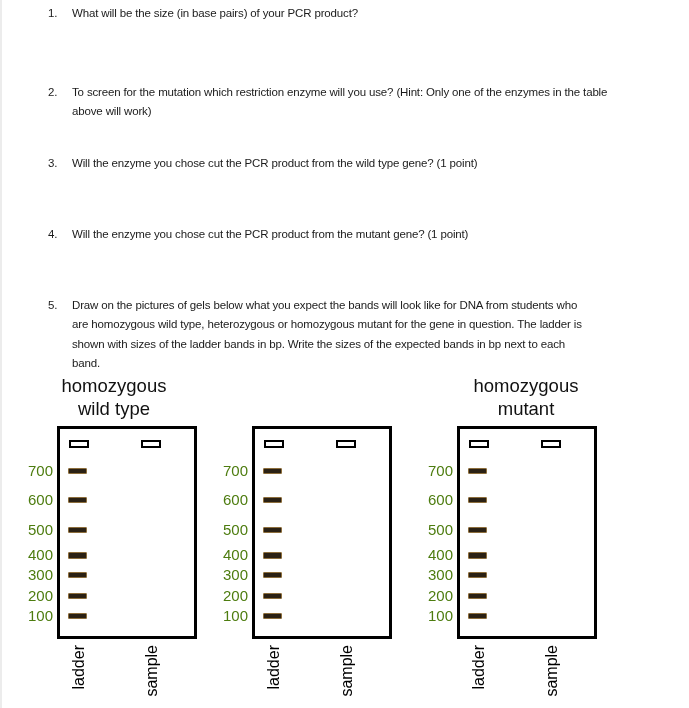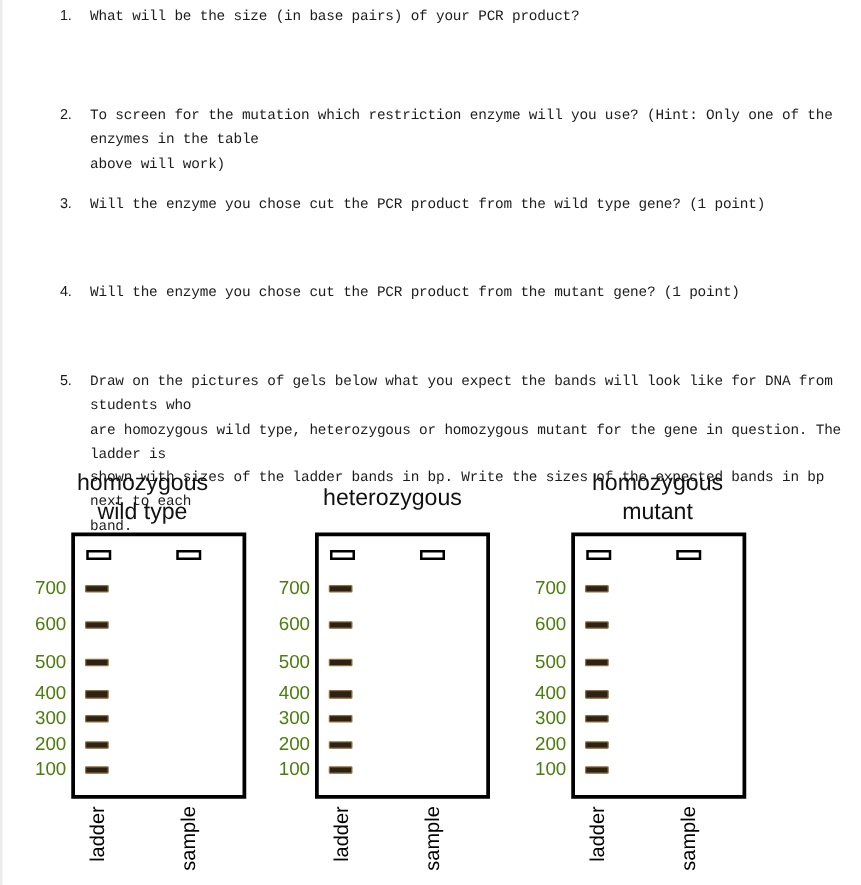--- a/index.html
+++ b/index.html
@@ -8,21 +8,21 @@
     font-family:"Liberation Sans", sans-serif;color:#1c1c1c;
   }
   body::before{content:"";position:absolute;left:0;top:0;width:2px;height:708px;background:#ececec;}
 
   
   .question{
     position:absolute;left:48px;width:625px;display:flex;
     font-size:11.5px;line-height:19.3px;letter-spacing:-0.15px;color:#1b1b1b;
   }
   .qnum{flex:none;width:24px;}
-  .qtext{flex:1;white-space:pre-line;font-family:Liberation Mono, monospace;}
+  .qtext{flex:1;white-space:pre-line;}
   .q0{top:4px;} .q1{top:83px;} .q2{top:154px;} .q3{top:225px;} .q4{top:296px;}
 
   
   .gel-group{position:absolute;top:374px;width:172px;height:334px;}
   .g0{left:25px;} .g1{left:220px;} .g2{left:425px;}
 
   .gel-title{
     position:absolute;top:0;left:32px;width:140px;height:46px;
     display:flex;align-items:center;justify-content:center;text-align:center;
     font-size:18.5px;line-height:23px;color:#111;white-space:pre-line;
@@ -107,21 +107,20 @@
       <div class="band" style="top: 143px; height: 4px;"></div>
       <div class="band" style="top: 164px; height: 4px;"></div>
       <div class="band" style="top: 184px; height: 4px;"></div>
     </div>
     <div class="lane-labels">
       <span class="vtext l0">ladder</span>
       <span class="vtext l1">sample</span>
     </div>
   </div>
 <div class="gel-group g1">
-    <div class="gel-title">heterozygous</div>
     <div class="size-label" style="top: 87px;">700</div>
     <div class="size-label" style="top: 116px;">600</div>
     <div class="size-label" style="top: 146px;">500</div>
     <div class="size-label" style="top: 171px;">400</div>
     <div class="size-label" style="top: 191px;">300</div>
     <div class="size-label" style="top: 212px;">200</div>
     <div class="size-label" style="top: 232px;">100</div>
     <div class="gel-box">
       <div class="well w0"></div>
       <div class="well w1"></div>

